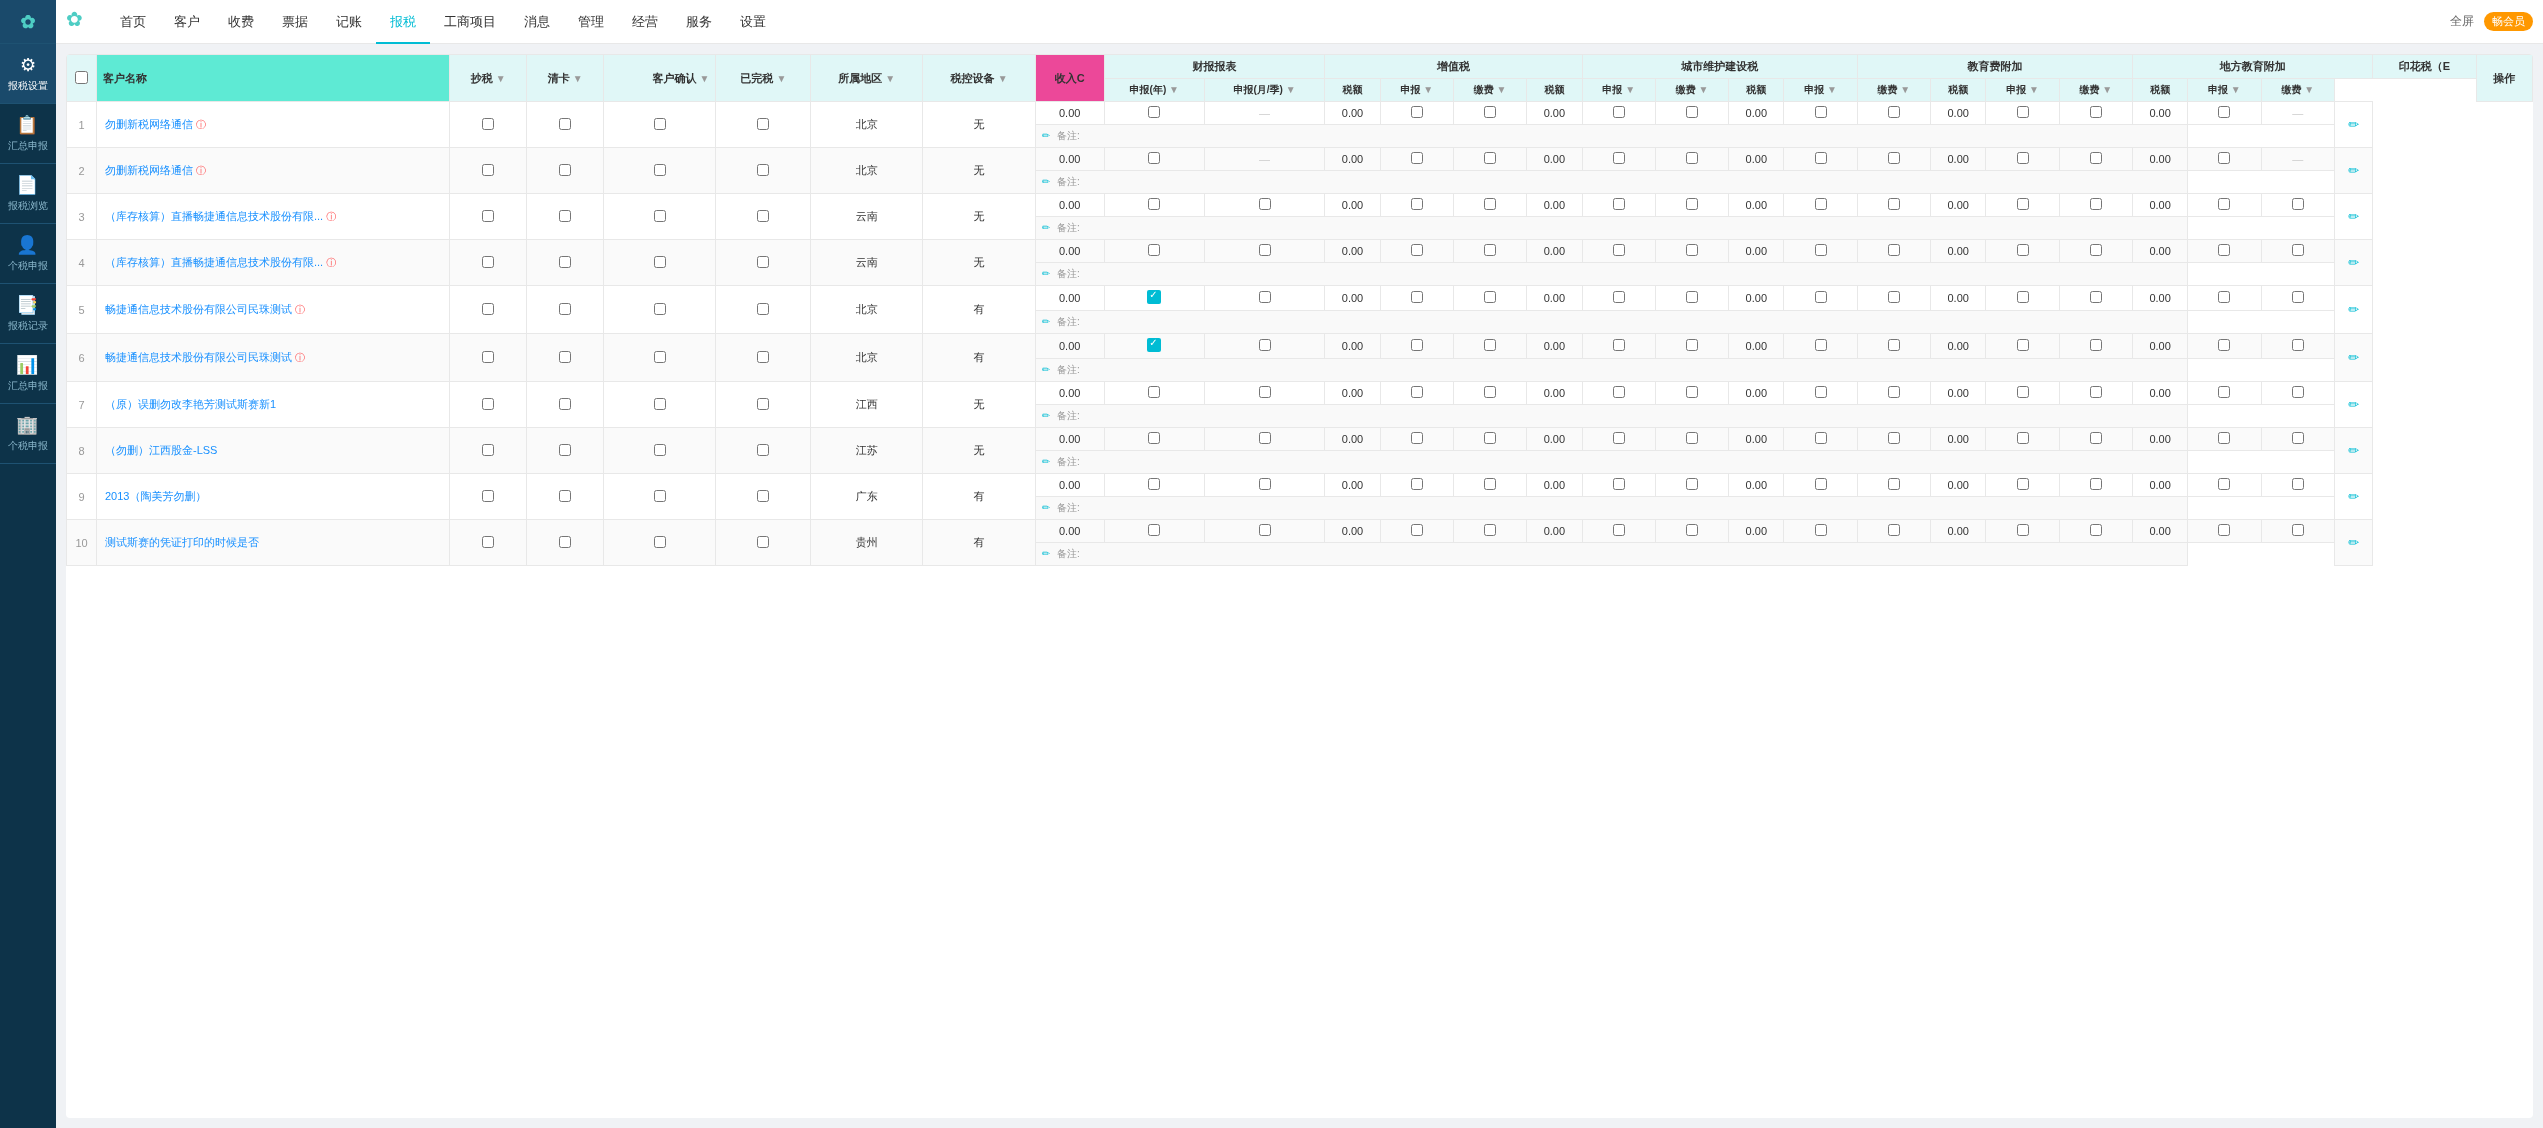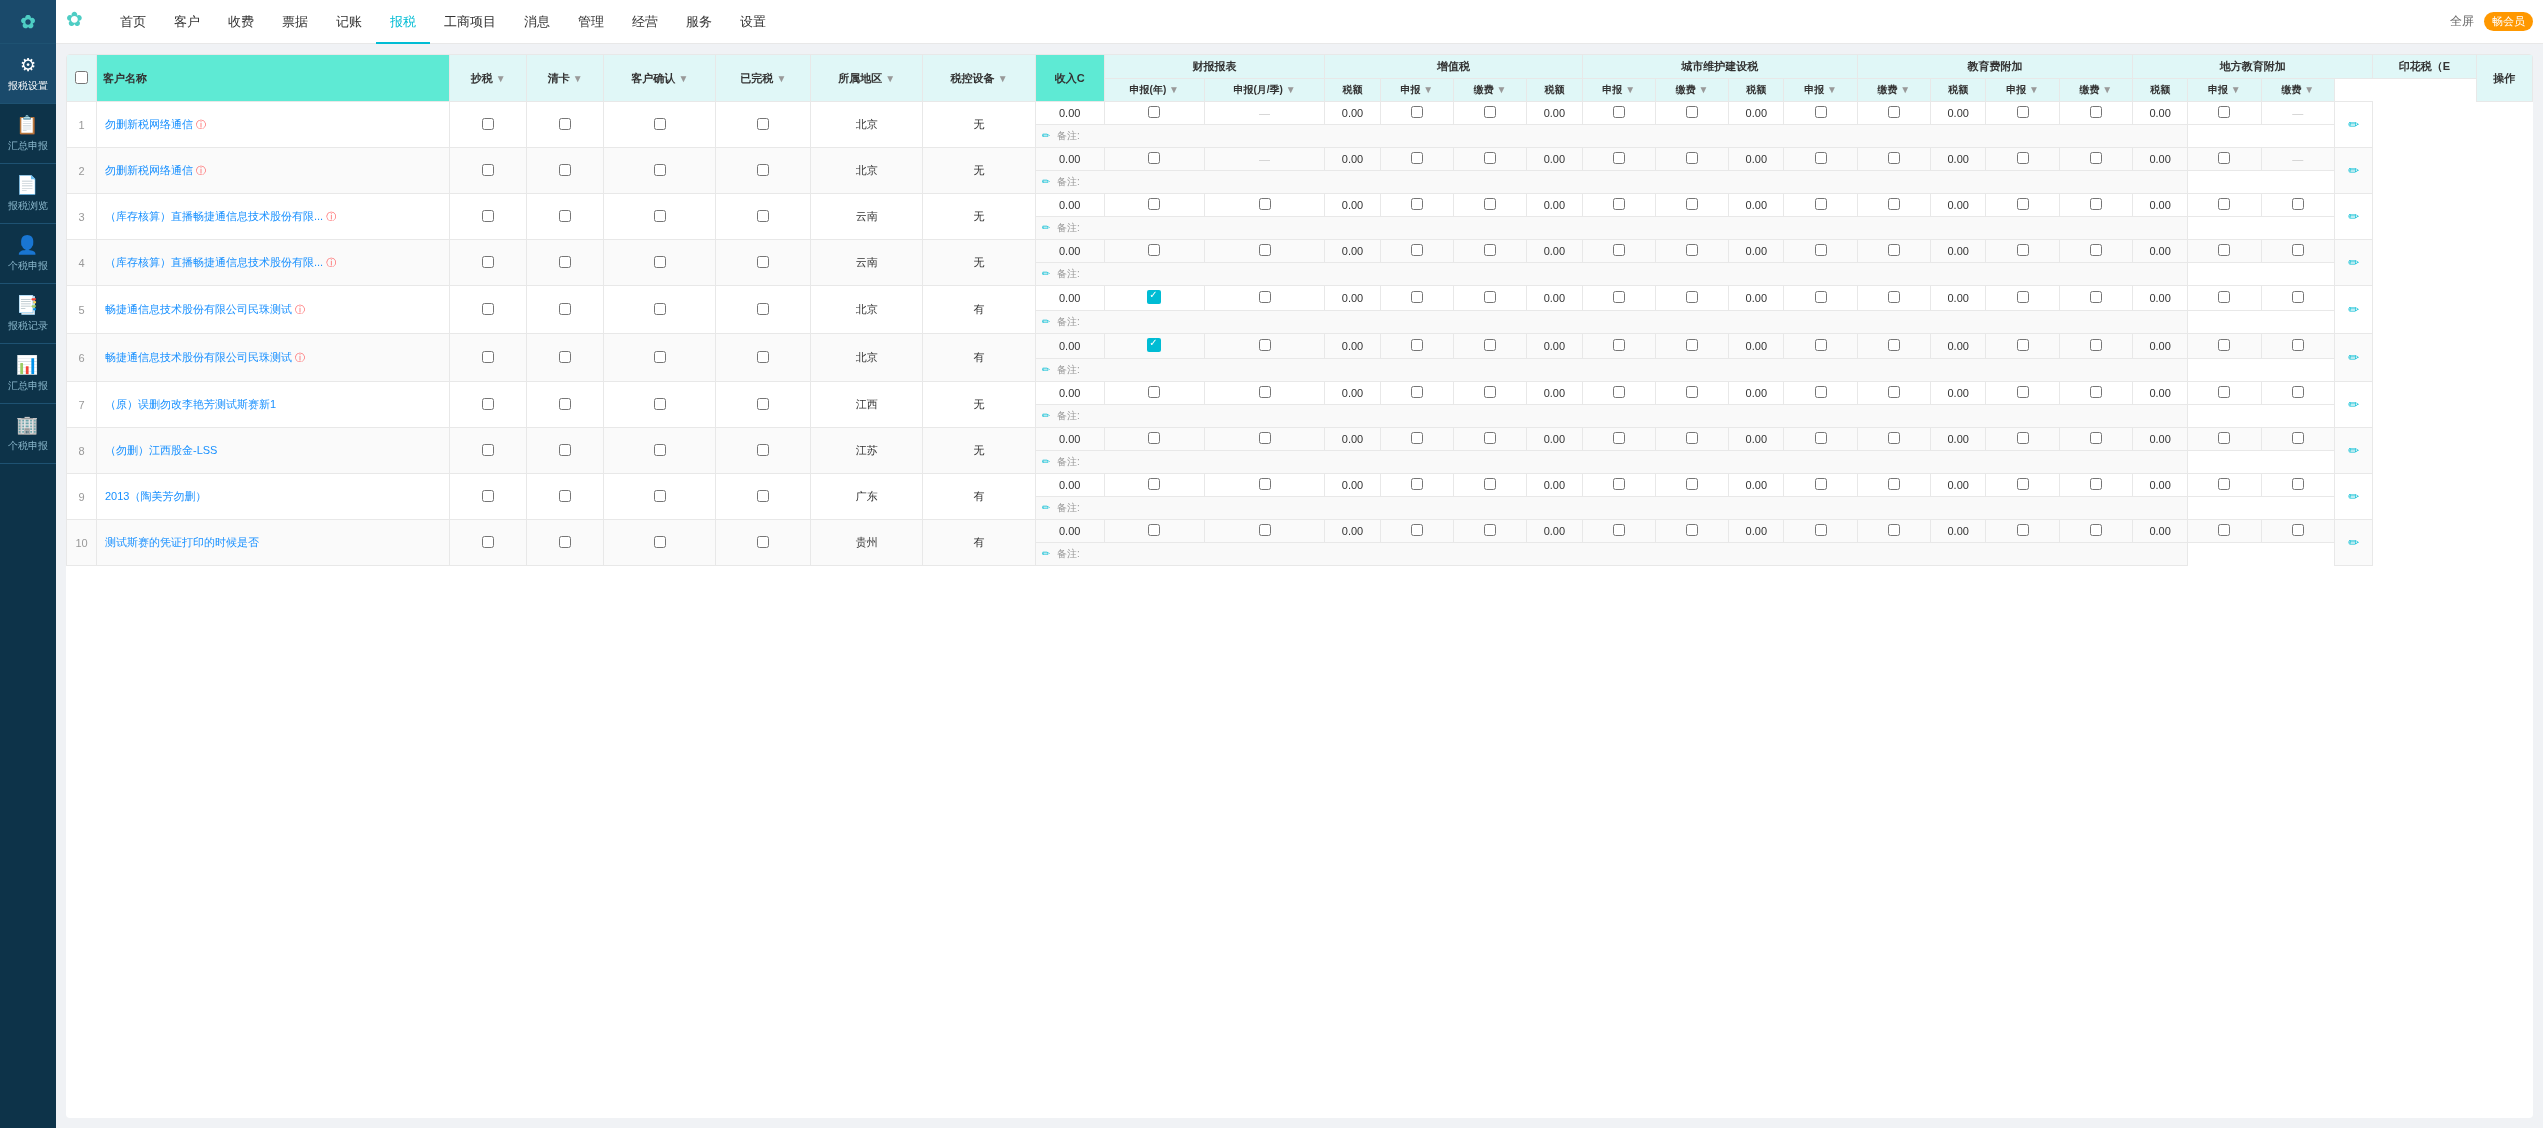--- a/index.html
+++ b/index.html
@@ -321,25 +321,25 @@
 
 
     <div class="table-wrapper">
       <table>
         <thead>
           <tr>
             <th rowspan="2" style="background:#e0f7f7;width:30px;"><input type="checkbox" style=""></th>
             <th rowspan="2" style="background:#5eead4;min-width:200px;text-align:left;">客户名称</th>
             <th rowspan="2" style="background:#e0f7f7;">抄税 <span class="filter-icon">▼</span></th>
             <th rowspan="2" style="background:#e0f7f7;">清卡 <span class="filter-icon">▼</span></th>
-            <th rowspan="2" style="background:#e0f7f7;">客户确认 <span class="filter-icon">▼</span></th>
+            <th rowspan="2" style="background:#e0f7f7;text-align:right;">客户确认 <span class="filter-icon">▼</span></th>
             <th rowspan="2" style="background:#e0f7f7;">已完税 <span class="filter-icon">▼</span></th>
             <th rowspan="2" style="background:#e0f7f7;">所属地区 <span class="filter-icon">▼</span></th>
             <th rowspan="2" style="background:#e0f7f7;">税控设备 <span class="filter-icon">▼</span></th>
-            <th rowspan="2" style="background:#5eead4;">收入C</th>
+            <th rowspan="2" style="background:#ec4899;">收入C</th>
             <th colspan="2" class="header-main">财报报表</th>
             <th colspan="4" class="header-main">增值税</th>
             <th colspan="4" class="header-main">城市维护建设税</th>
             <th colspan="4" class="header-main">教育费附加</th>
             <th colspan="4" class="header-main">地方教育附加</th>
             <th colspan="3" class="header-main">印花税（E</th>
             <th rowspan="2" style="background:#e0f7f7;">操作</th>
           </tr>
           <tr>
 

